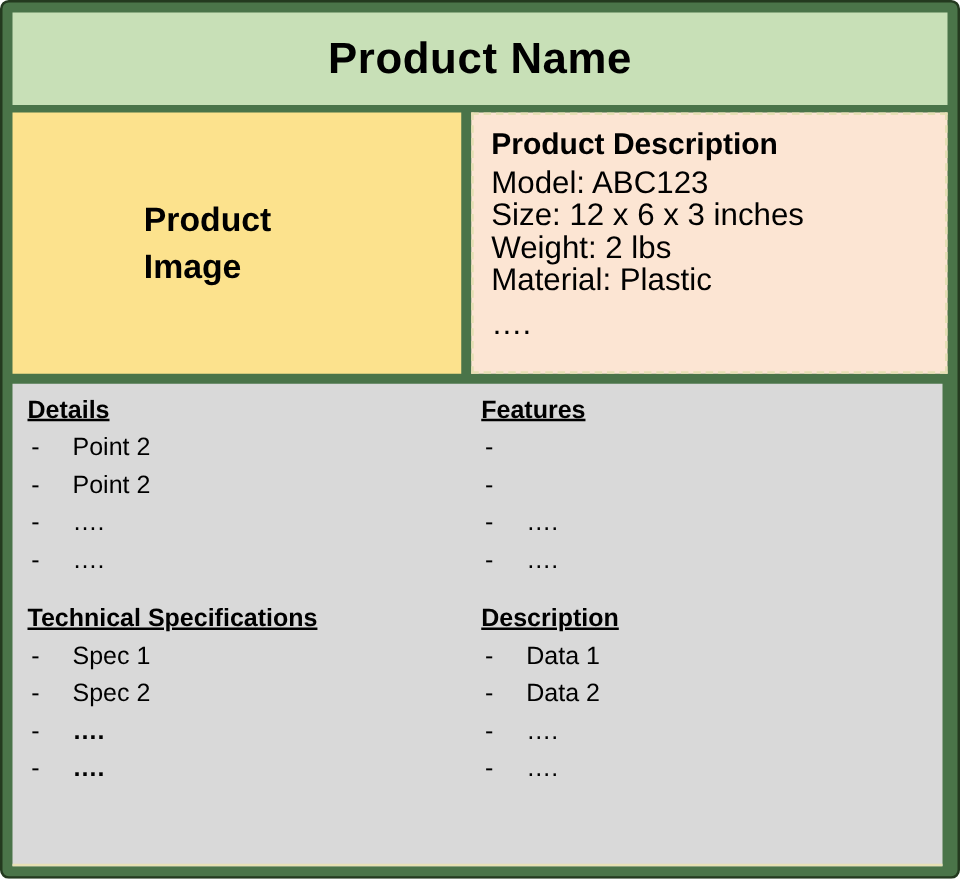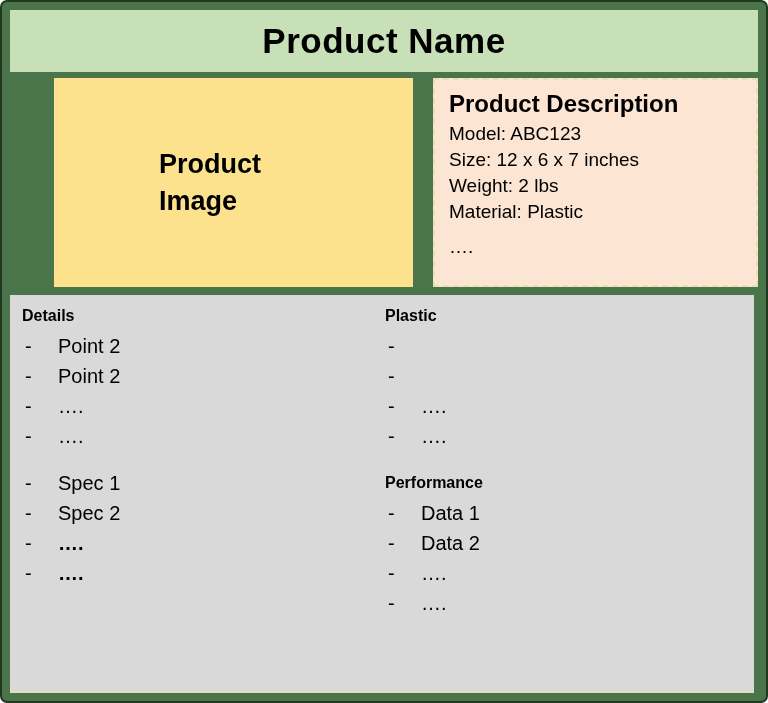--- a/index.html
+++ b/index.html
@@ -12,21 +12,21 @@
   .frame {
     width: 768px; height: 703px;
     background: var(--border-green, #4a7449);
     border: 2px solid #23391f;
     border-radius: 7px;
     padding: 8px;
     display: flex;
     flex-direction: column;
   }
   .title-bar {
-    height: 62px;
+    height: 74px;
     background: var(--header-green, #c8e0b7);
     display: flex;
     align-items: center;
     justify-content: center;
     flex: 0 0 auto;
   }
   .title-bar .title {
     font-size: 35px;
     font-weight: 700;
     letter-spacing: 0.5px;
@@ -39,62 +39,61 @@
     gap: 8px;
   }
   .image-box {
     width: 359px;
     flex: 0 0 359px;
     background: var(--image-yellow, #fce28d);
     display: flex;
     flex-direction: column;
     justify-content: center;
     padding-left: 105px;
-    margin-left: 44px;
   }
   .image-box .img-label {
     font-size: 27px;
     font-weight: 700;
     line-height: 37px;
   }
   .desc-box {
     flex: 1 1 auto;
     background: var(--desc-peach, #fce5d3);
     border: 2px dashed var(--accent-cream, #e6e0b4);
     padding: 9px 16px 0 14px;
     overflow: hidden;
-    margin-left: 12px;
   }
   .desc-title {
     font-size: 24px;
     font-weight: 700;
     line-height: 30px;
     margin-bottom: 2px;
   }
   .desc-line {
-    font-size: 19px;
+    font-size: 25px;
     line-height: 26px;
   }
   .desc-line.dots { margin-top: 9px; }
   .body-gray {
     flex: 1 1 auto;
     margin-top: 8px;
     margin-right: 4px;
     background: var(--body-gray, #d9d9d9);
     border-bottom: 2px solid var(--accent-cream, #e6e0b4);
     display: grid;
     grid-template-columns: 363px 1fr;
     padding: 6px 0 0 12px;
   }
   .col { display: flex; flex-direction: column; }
   .block + .block { margin-top: 17px; }
   .sec-title {
-    font-size: 16px;
+    font-size: 20px;
     font-weight: 700;
     line-height: 30px;
+    text-decoration: underline;
   }
   .li {
     display: flex;
     font-size: 20px;
     line-height: 30px;
   }
   .li .dash {
     flex: 0 0 36px;
     width: 36px;
     padding-left: 3px;
@@ -112,21 +111,21 @@
 
   <div class="top-row">
     <div class="image-box">
       <div class="img-label">Product</div>
       <div class="img-label">Image</div>
     </div>
 
     <div class="desc-box">
       <div class="desc-title">Product Description</div>
       <div class="desc-line">Model: ABC123</div>
-      <div class="desc-line">Size: 12 x 6 x 7 inches</div>
+      <div class="desc-line">Size: 12 x 6 x 3 inches</div>
       <div class="desc-line">Weight: 2 lbs</div>
       <div class="desc-line">Material: Plastic</div>
       <div class="desc-line dots">….</div>
       <div class="desc-line dots">….</div>
     </div>
   </div>
 
   <div class="body-gray">
 
     <div class="col">
@@ -144,20 +143,21 @@
             <span class="dash">-</span>
             <span>….</span>
           </div>
         <div class="li">
             <span class="dash">-</span>
             <span>….</span>
           </div>
       </div>
 
       <div class="block">
+        <div class="sec-title">Technical Specifications</div>
         <div class="li">
             <span class="dash">-</span>
             <span>Spec 1</span>
           </div>
         <div class="li">
             <span class="dash">-</span>
             <span>Spec 2</span>
           </div>
         <div class="li">
             <span class="dash">-</span>
@@ -165,39 +165,39 @@
           </div>
         <div class="li">
             <span class="dash">-</span>
             <span class="bold">….</span>
           </div>
       </div>
     </div>
 
     <div class="col">
       <div class="block">
-        <div class="sec-title">Plastic</div>
-        <div class="li">
-            <span class="dash">-</span>
-          </div>
-        <div class="li">
-            <span class="dash">-</span>
-          </div>
-        <div class="li">
-            <span class="dash">-</span>
-            <span>….</span>
-          </div>
-        <div class="li">
-            <span class="dash">-</span>
-            <span>….</span>
-          </div>
-      </div>
-
-      <div class="block">
-        <div class="sec-title">Performance</div>
+        <div class="sec-title">Features</div>
+        <div class="li">
+            <span class="dash">-</span>
+          </div>
+        <div class="li">
+            <span class="dash">-</span>
+          </div>
+        <div class="li">
+            <span class="dash">-</span>
+            <span>….</span>
+          </div>
+        <div class="li">
+            <span class="dash">-</span>
+            <span>….</span>
+          </div>
+      </div>
+
+      <div class="block">
+        <div class="sec-title">Description</div>
         <div class="li">
             <span class="dash">-</span>
             <span>Data 1</span>
           </div>
         <div class="li">
             <span class="dash">-</span>
             <span>Data 2</span>
           </div>
         <div class="li">
             <span class="dash">-</span>

